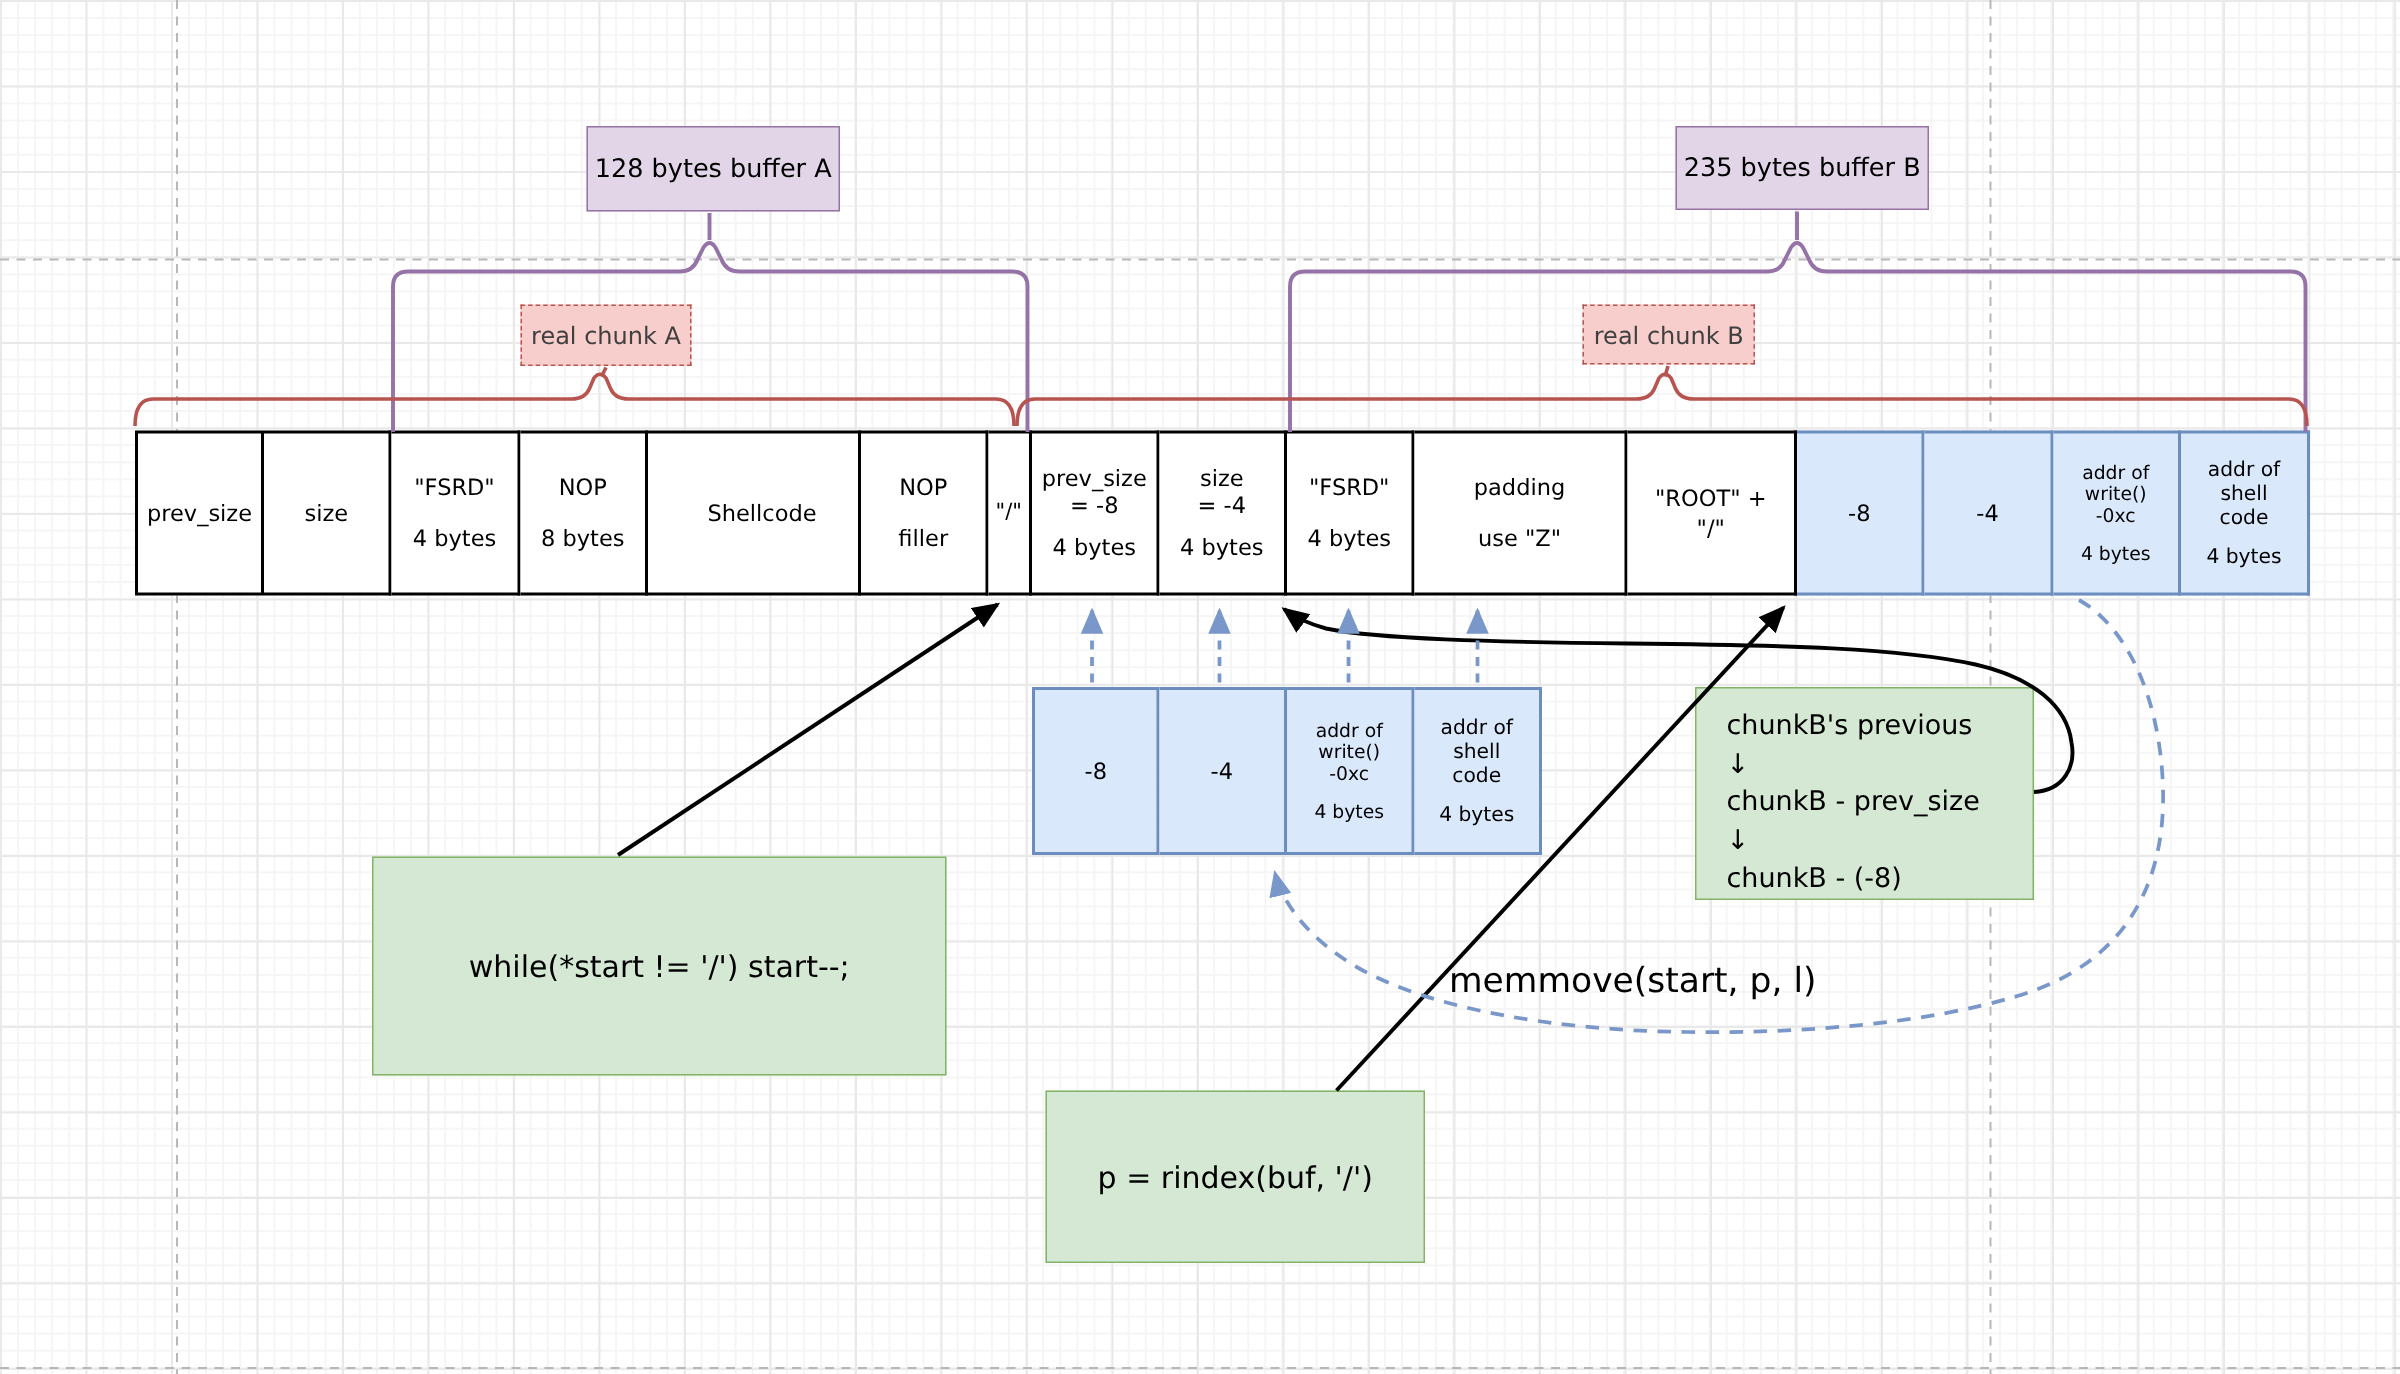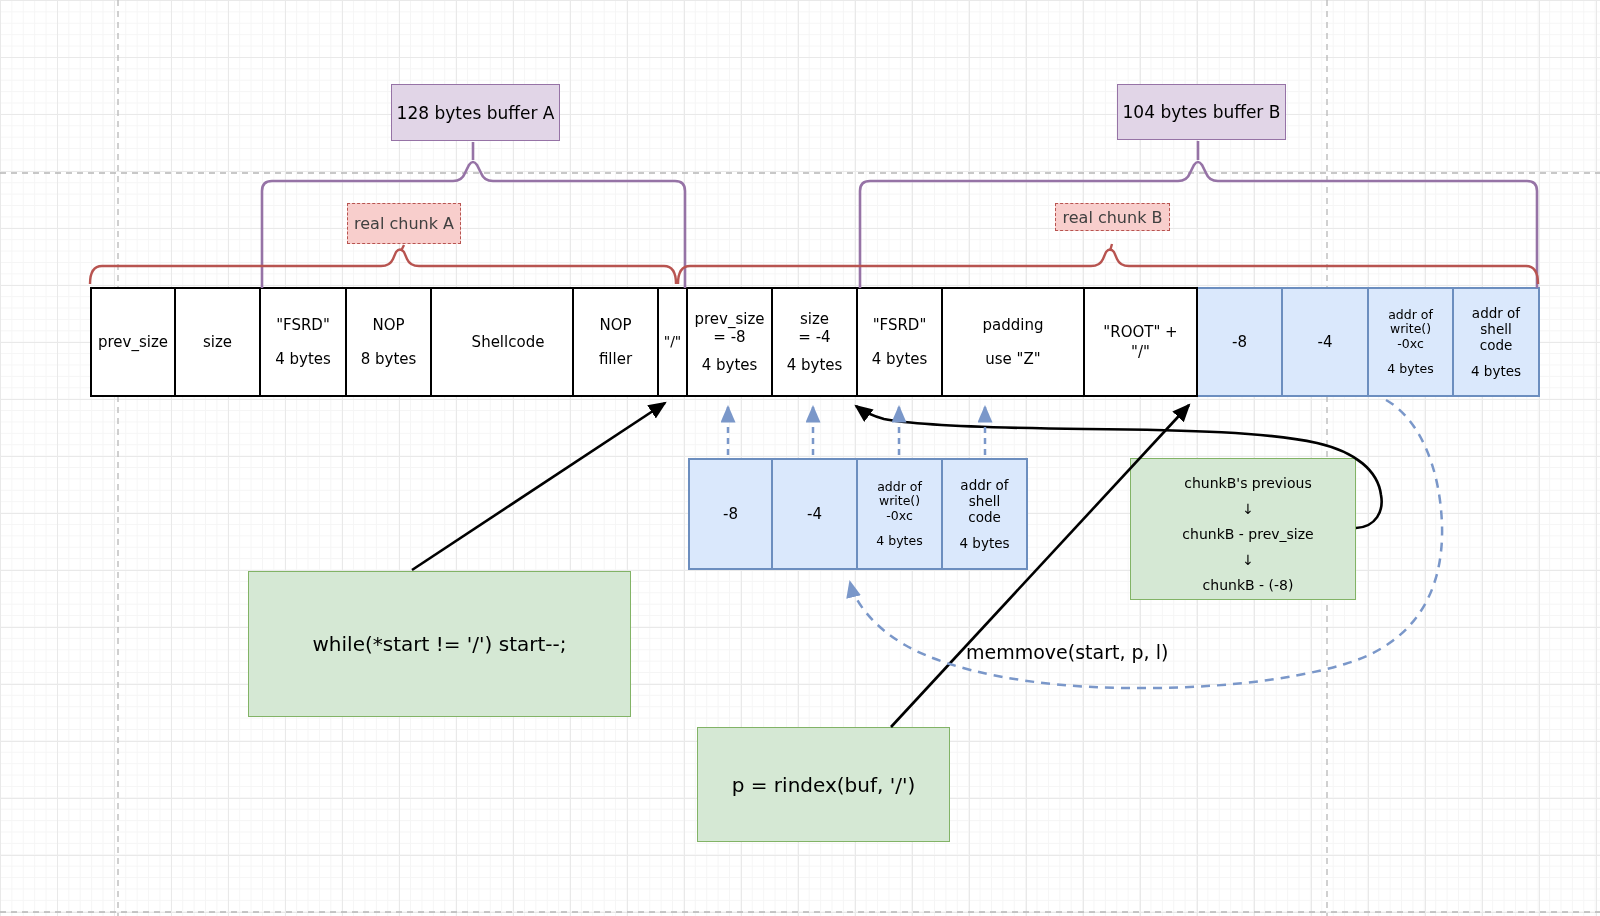--- a/index.html
+++ b/index.html
@@ -37,47 +37,47 @@
   .cell.smallish{font-size:13.5px;line-height:1.2;}
   .cell.slash{font-size:14px;}
 
   
   .plabel{background:#e1d5e7;border:1.6px solid #9673a6;display:flex;align-items:center;justify-content:center;
     font-size:17px;color:#000;z-index:2;}
   .rlabel{background:#f8cecc;border:1.6px dashed #b85450;display:flex;align-items:center;justify-content:center;
     font-size:16px;color:#404040;z-index:2;}
   .gbox{background:#d5e8d4;border:1.6px solid #82b366;display:flex;align-items:center;justify-content:center;
     font-size:20px;color:#000;z-index:2;}
-  #chunkb-note{flex-direction:column;align-items:center;justify-content:flex-start;
-    font-size:14px;line-height:25.5px;padding:12px 10px 0 20px;}
-  #memmove-label{font-size:19px;color:#000;z-index:4;white-space:nowrap;}
+  #chunkb-note{flex-direction:column;align-items:flex-start;justify-content:flex-start;
+    font-size:18px;line-height:25.5px;padding:12px 10px 0 20px;}
+  #memmove-label{font-size:23px;color:#000;z-index:4;white-space:nowrap;}
 </style>
 </head>
 <body>
 
 <div id="canvas">
 
   <svg id="guides" class="layer" width="1600" height="916">
     <line x1="118" y1="0" x2="118" y2="916" stroke="#b7b7b7" stroke-width="1.3" stroke-dasharray="6 5"></line>
     <line x1="1327" y1="0" x2="1327" y2="916" stroke="#b7b7b7" stroke-width="1.3" stroke-dasharray="6 5"></line>
     <line x1="0" y1="173" x2="1600" y2="173" stroke="#b7b7b7" stroke-width="1.3" stroke-dasharray="6 5"></line>
     <line x1="0" y1="912" x2="1600" y2="912" stroke="#b7b7b7" stroke-width="1.3" stroke-dasharray="6 5"></line>
   </svg>
 
   <div class="abs plabel" style="left:391px;top:84px;width:169px;height:57px;">
     <span>128 bytes buffer A</span>
   </div>
   <div class="abs plabel" style="left:1117px;top:84px;width:169px;height:56px;">
-    <span>104 bytes buffer B</span>
+    <span>235 bytes buffer B</span>
   </div>
 
   <div class="abs rlabel" style="left:347px;top:203px;width:114px;height:41px;">
     <span>real chunk A</span>
   </div>
-  <div class="abs rlabel" style="left:1055px;top:203px;width:115px;height:28px;">
+  <div class="abs rlabel" style="left:1055px;top:203px;width:115px;height:40px;">
     <span>real chunk B</span>
   </div>
 
   <div class="abs row" style="left:90px;top:287px;height:110px;">
     <div class="cell first" style="width:86px;">
       <span>prev_size</span>
     </div>
     <div class="cell" style="width:85px;">
       <span>size</span>
     </div>

